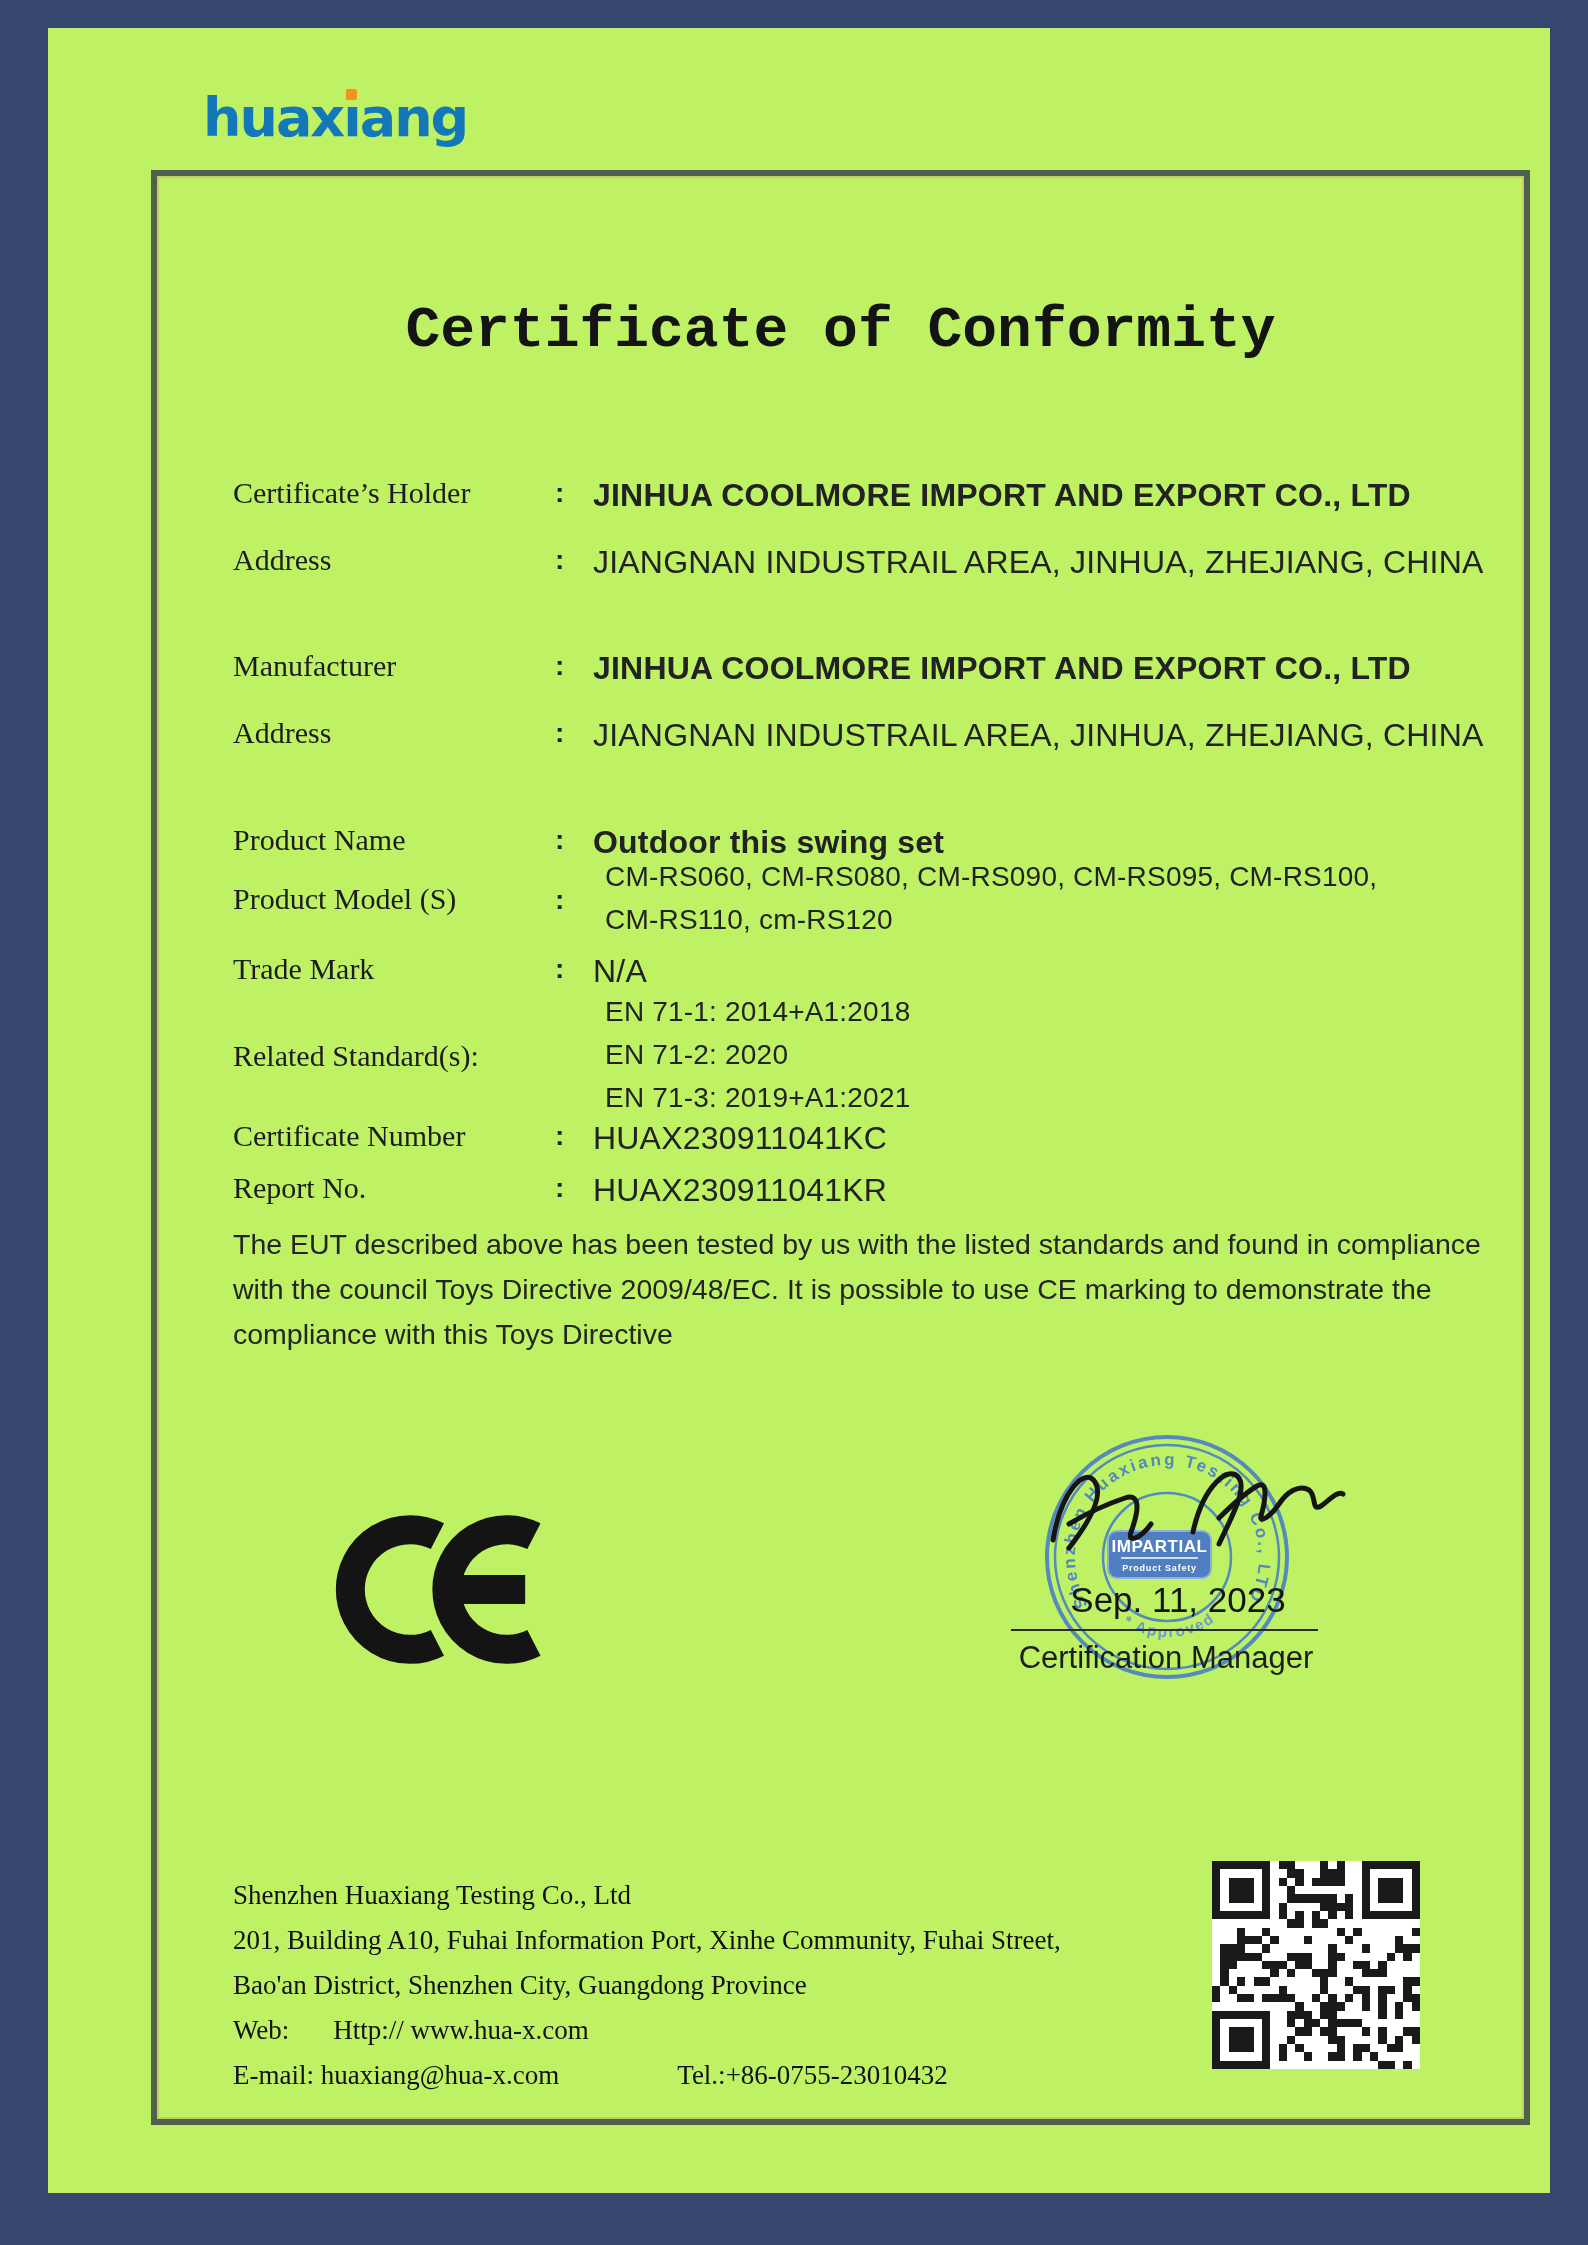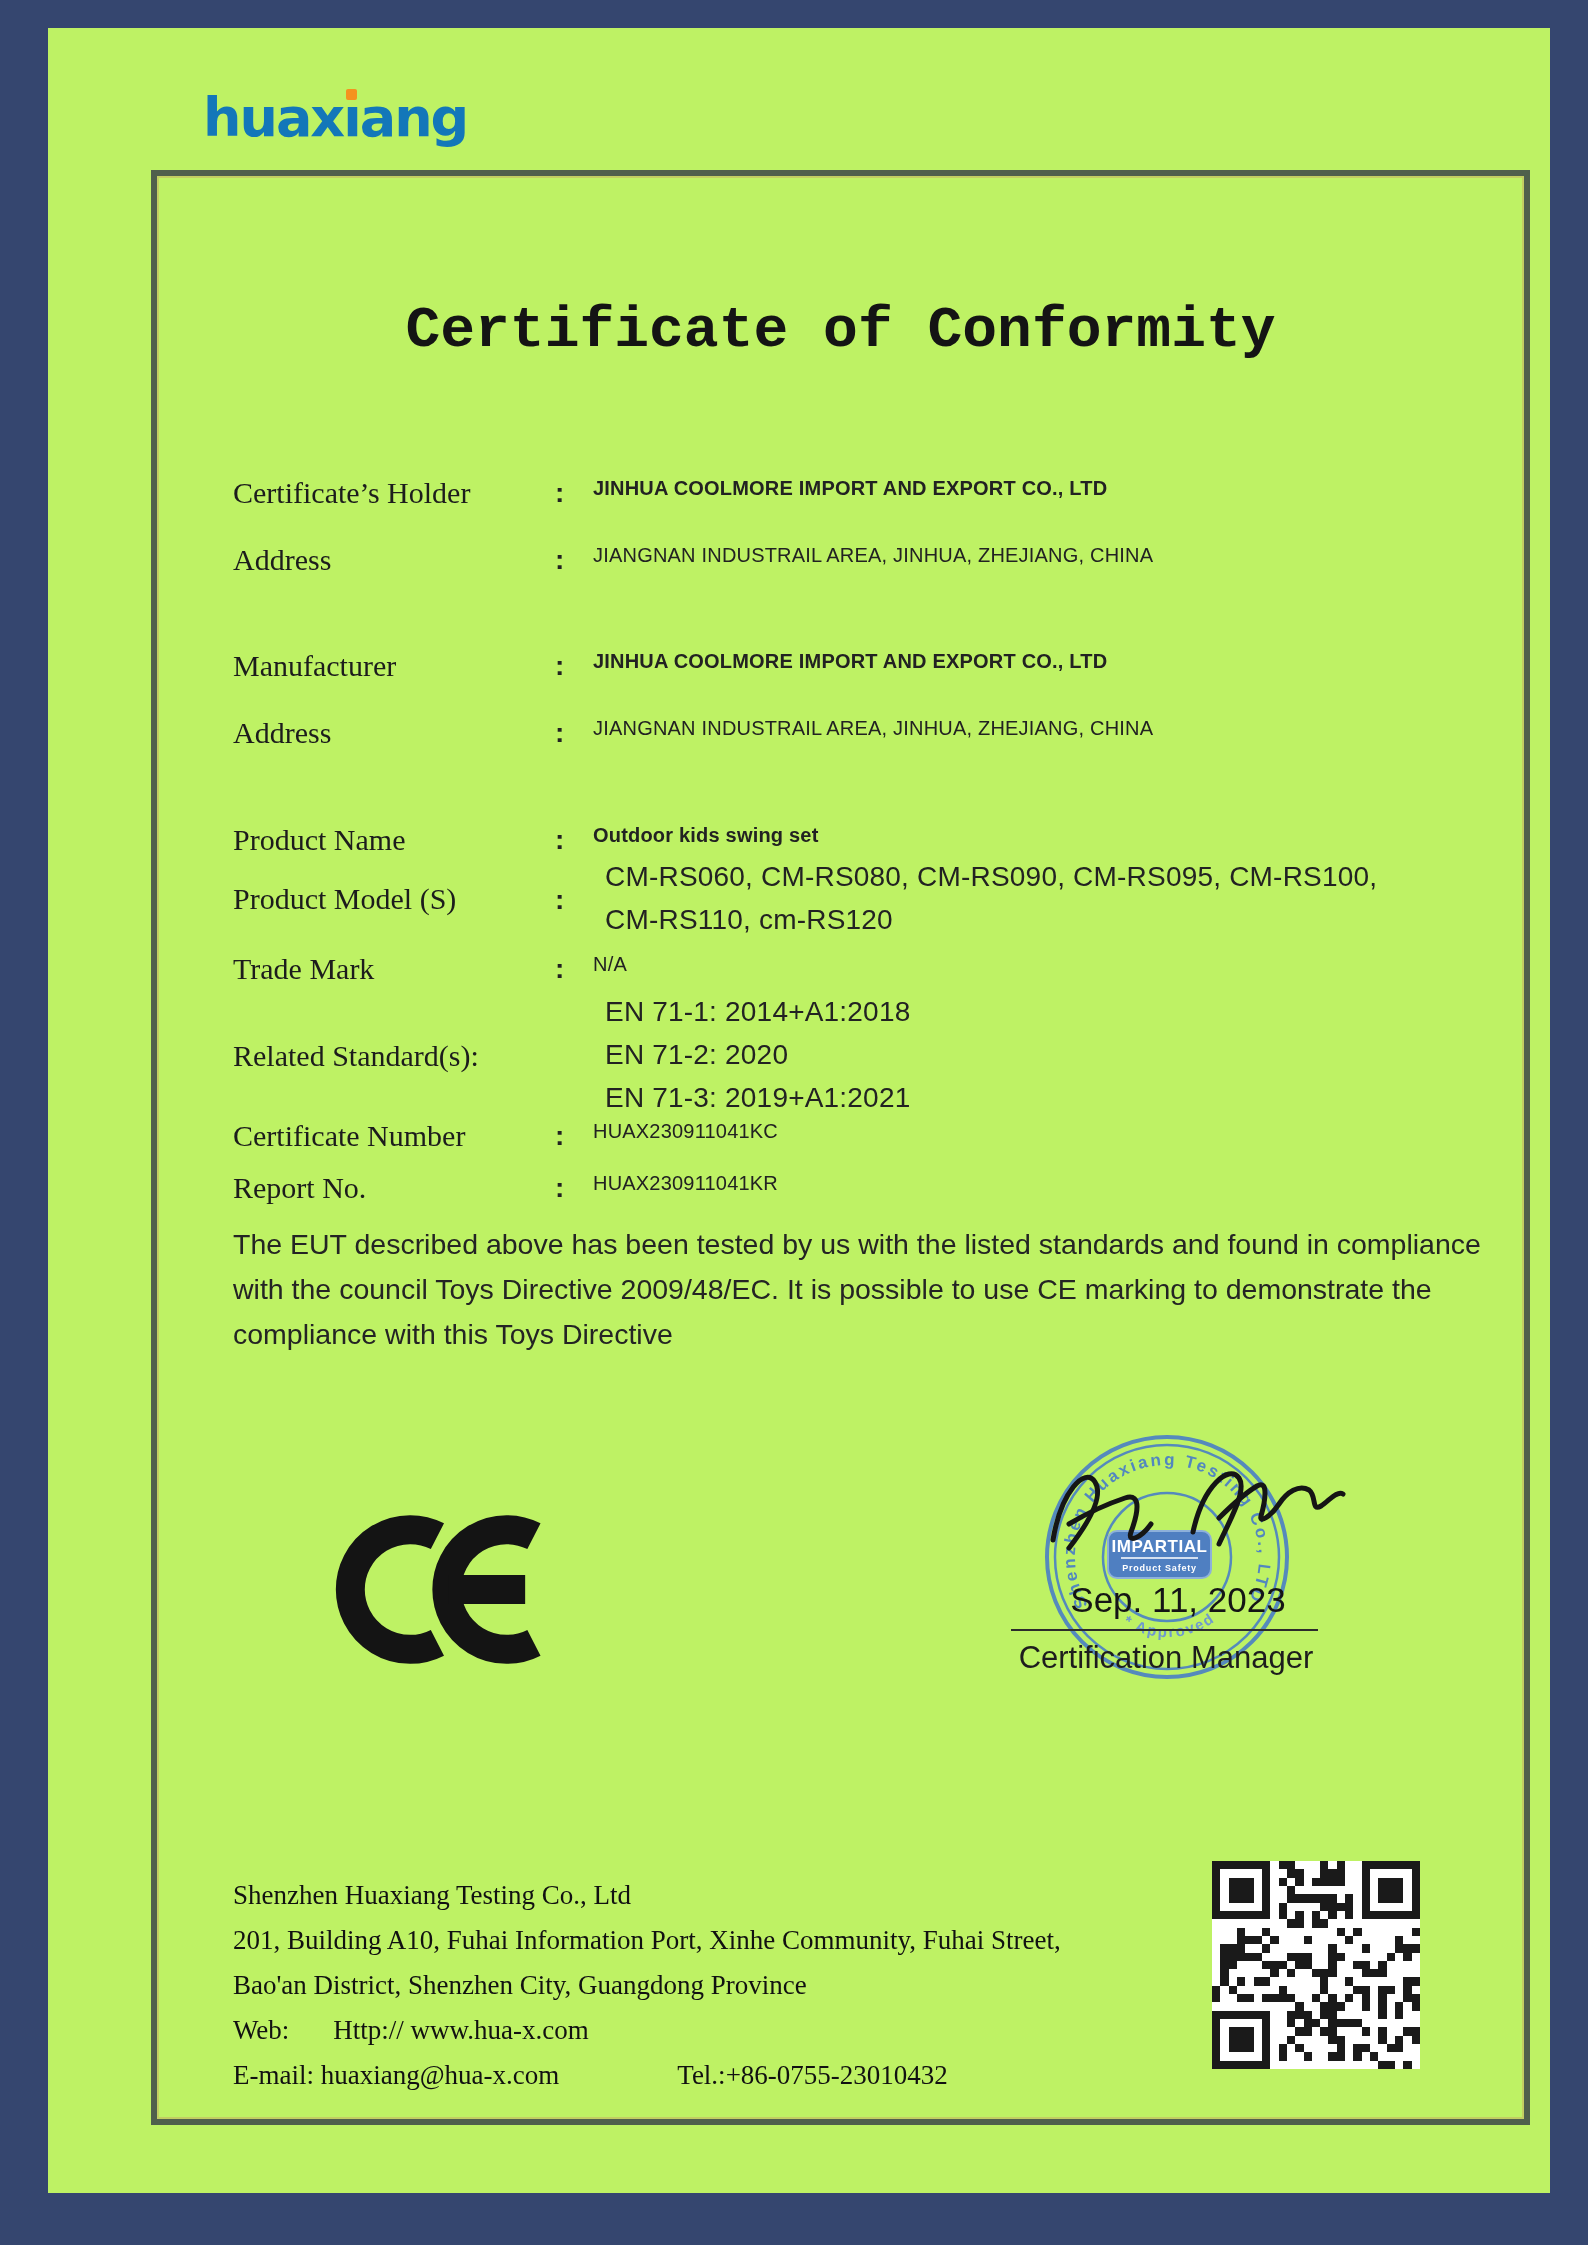--- a/index.html
+++ b/index.html
@@ -18,21 +18,21 @@
   .frame{position:absolute;left:103px;top:142px;width:1367px;height:1943px;
          border:6px solid #4f604c;box-shadow:inset 0 0 0 2px #c2ce62;}
 
   .title{position:absolute;left:103px;top:270px;width:1379px;text-align:center;
          font-family:Liberation Mono, monospace;font-weight:bold;font-size:58px;color:#141414;}
 
   
   .frow{position:absolute;left:185px;width:1280px;height:46px;}
   .lbl{position:absolute;left:0;top:0;font-family:"Liberation Serif",serif;font-size:30px;color:#1c1c1c;white-space:nowrap;}
   .colon{position:absolute;left:322px;top:1px;font-size:28px;font-weight:bold;color:#222;}
-  .val{position:absolute;left:360px;top:1px;font-size:20px;color:#222;white-space:nowrap;letter-spacing:0.2px;}
+  .val{position:absolute;left:360px;top:1px;font-size:32px;color:#222;white-space:nowrap;letter-spacing:0.2px;}
   .val.b{font-weight:bold;}
   .vline{position:absolute;left:360px;font-size:28px;color:#222;white-space:nowrap;letter-spacing:0.2px;margin-left:12px;}
 
   .statement{position:absolute;left:185px;top:1194px;width:1230px;font-size:28.5px;color:#242424;}
   .statement div{height:45px;line-height:45px;white-space:nowrap;}
 
   
   .footer{position:absolute;left:185px;top:1845px;font-family:"Liberation Serif",serif;
           font-size:27px;color:#111;}
   .footer .fl{height:45px;line-height:45px;white-space:nowrap;}
@@ -75,21 +75,21 @@
       <span class="val b">JINHUA COOLMORE IMPORT AND EXPORT CO., LTD</span>
     </div>
     <div class="frow" style="top:688px">
       <span class="lbl">Address</span>
       <span class="colon">:</span>
       <span class="val">JIANGNAN INDUSTRAIL AREA, JINHUA, ZHEJIANG, CHINA</span>
     </div>
     <div class="frow" style="top:795px">
       <span class="lbl">Product Name</span>
       <span class="colon">:</span>
-      <span class="val b">Outdoor kids swing set</span>
+      <span class="val b">Outdoor this swing set</span>
     </div>
     <div class="frow" style="top:832px;height:92px">
       <span class="lbl" style="top:22px">Product Model (S)</span>
       <span class="colon" style="top:24px">:</span>
       <span class="vline" style="top:1px">CM-RS060, CM-RS080, CM-RS090, CM-RS095, CM-RS100,</span>
       <span class="vline" style="top:44px">CM-RS110, cm-RS120</span>
     </div>
     <div class="frow" style="top:924px">
       <span class="lbl">Trade Mark</span>
       <span class="colon">:</span>

